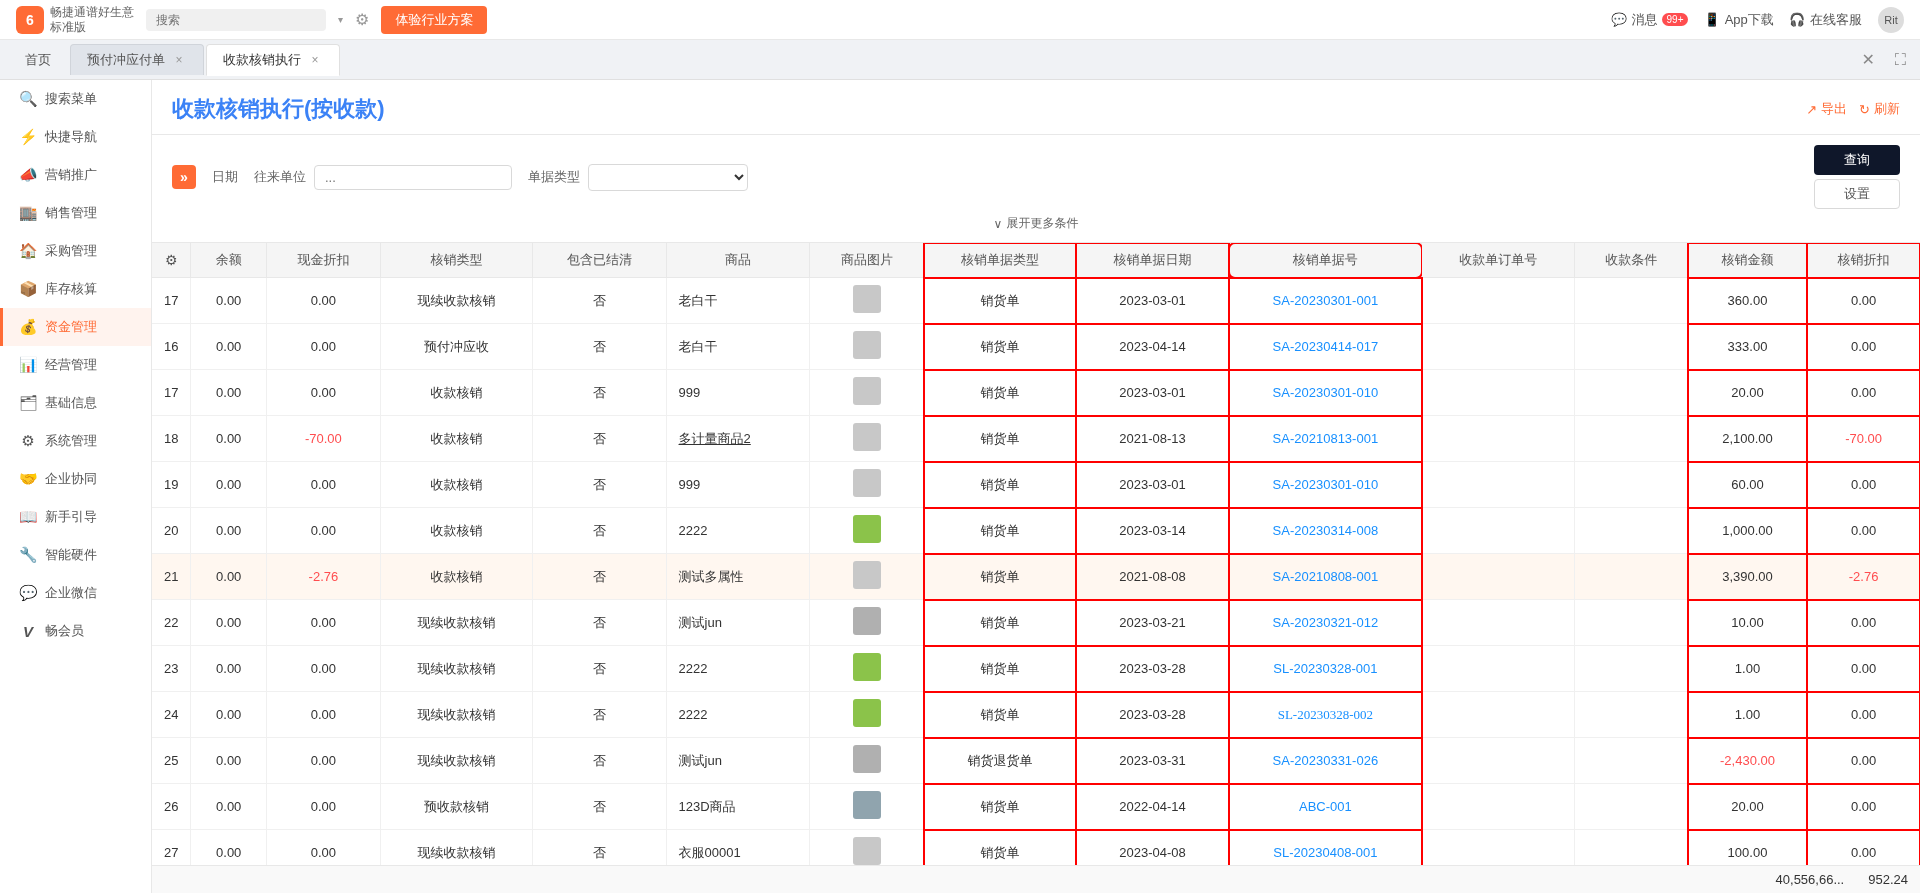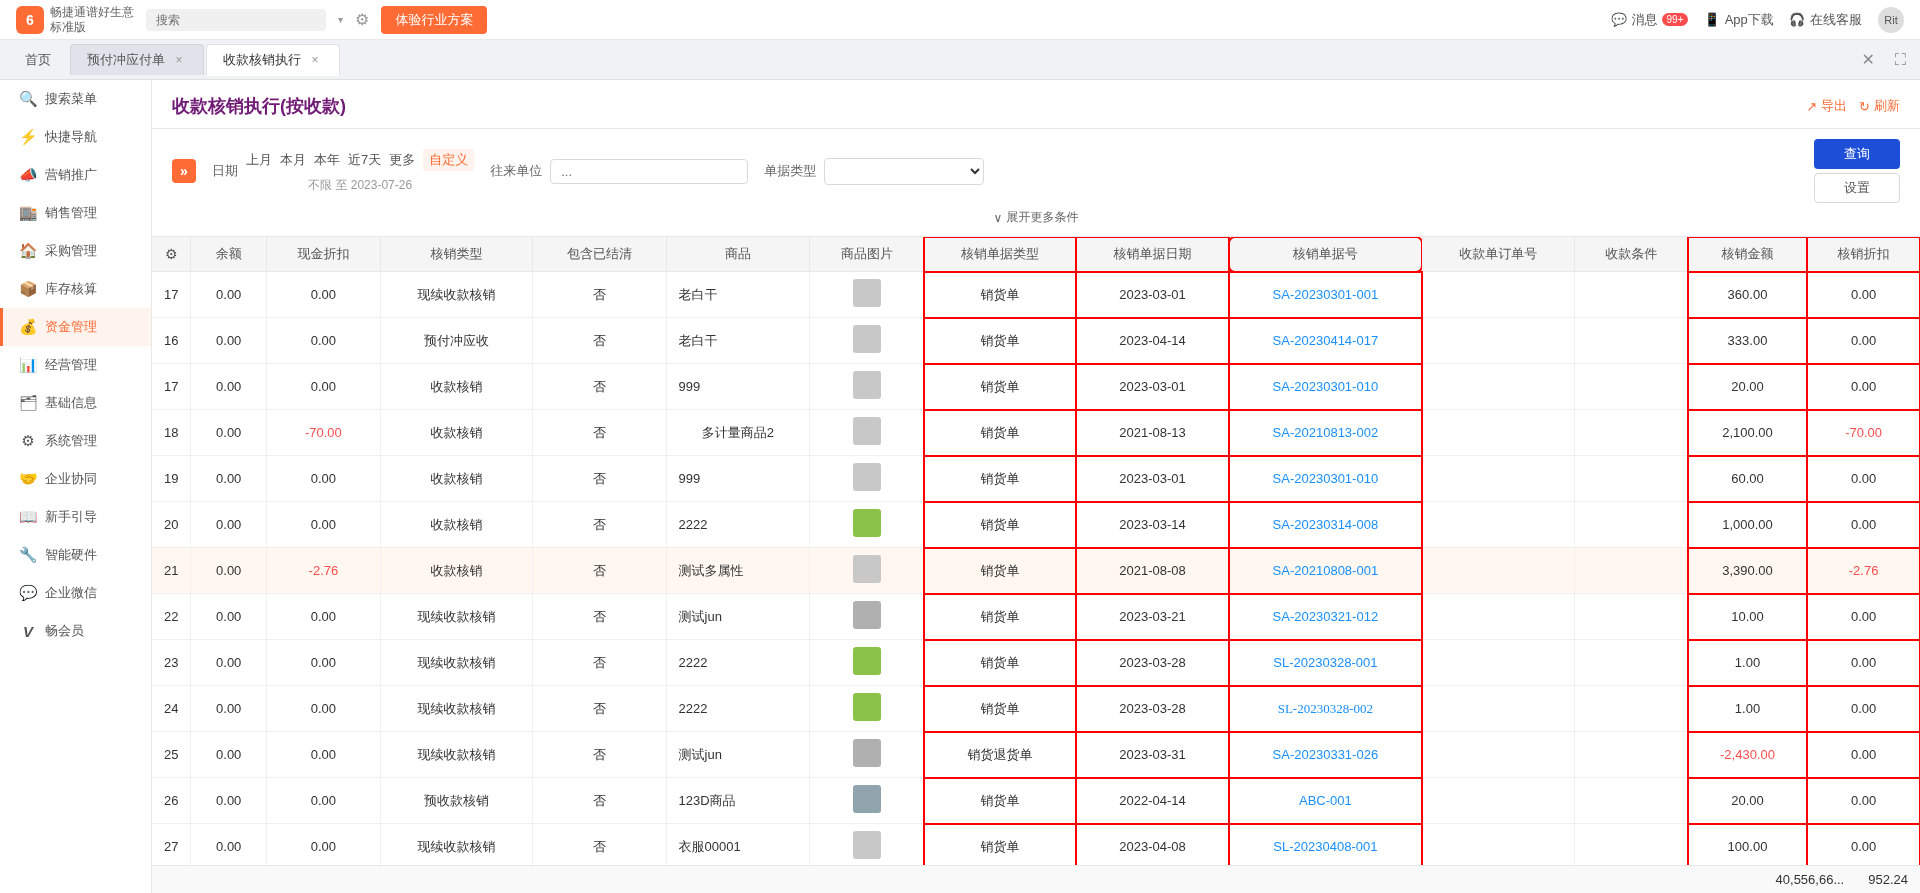--- a/index.html
+++ b/index.html
@@ -33,38 +33,38 @@
     
     .layout { display: flex; flex: 1; overflow: hidden; }
     .sidebar { width: 152px; background: #fff; border-right: 1px solid #e8e8e8; display: flex; flex-direction: column; flex-shrink: 0; overflow-y: auto; }
     .sidebar-item { display: flex; align-items: center; gap: 8px; padding: 10px 16px; cursor: pointer; color: #555; font-size: 13px; border-left: 3px solid transparent; }
     .sidebar-item.active { background: #fff3ee; color: #ff6b35; border-left-color: #ff6b35; font-weight: 500; }
     .sidebar-icon { font-size: 15px; width: 18px; text-align: center; }
 
     
     .main-content { flex: 1; display: flex; flex-direction: column; overflow: hidden; background: #f5f5f5; }
     .page-header { background: #fff; padding: 14px 20px 10px; border-bottom: 1px solid #e8e8e8; flex-shrink: 0; display: flex; align-items: center; justify-content: space-between; }
-    .page-title { font-size: 18px; font-weight: 600; color: #701a75; }
+    .page-title { font-size: 22px; font-weight: 600; color: #3b82f6; }
     .header-actions { display: flex; align-items: center; gap: 12px; }
     .header-btn { display: flex; align-items: center; gap: 4px; color: #ff6b35; font-size: 13px; cursor: pointer; background: none; border: none; }
 
     
     .filter-area { background: #fff; padding: 10px 20px; border-bottom: 1px solid #e8e8e8; flex-shrink: 0; }
     .filter-row { display: flex; align-items: center; gap: 16px; }
     .filter-expand-btn { width: 24px; height: 24px; background: #ff6b35; color: white; border: none; border-radius: 4px; cursor: pointer; display: flex; align-items: center; justify-content: center; font-size: 14px; font-weight: bold; flex-shrink: 0; }
     .filter-group { display: flex; align-items: center; gap: 8px; }
     .filter-label { color: #666; font-size: 13px; white-space: nowrap; }
     .date-filters { display: flex; align-items: center; gap: 6px; flex-direction: column; }
     .date-links { display: flex; align-items: center; gap: 8px; }
     .date-link { color: #555; font-size: 13px; cursor: pointer; }
     .date-link.active { color: #ff6b35; background: #fff3ee; padding: 2px 6px; border-radius: 3px; }
     .date-range-text { color: #999; font-size: 12px; }
     .filter-input { border: 1px solid #d9d9d9; border-radius: 4px; padding: 4px 10px; font-size: 13px; color: #333; min-width: 180px; outline: none; }
     .filter-select { border: 1px solid #d9d9d9; border-radius: 4px; padding: 4px 10px; font-size: 13px; color: #333; min-width: 160px; outline: none; background: #fff; cursor: pointer; }
-    .query-btn { background: #1d4ed8; color: white; border: none; border-radius: 4px; padding: 6px 30px; font-size: 13px; cursor: pointer; white-space: nowrap; }
+    .query-btn { background: #0f172a; color: white; border: none; border-radius: 4px; padding: 6px 30px; font-size: 13px; cursor: pointer; white-space: nowrap; }
     .setting-btn { background: #fff; color: #555; border: 1px solid #d9d9d9; border-radius: 4px; padding: 5px 16px; font-size: 13px; cursor: pointer; }
     .filter-more-row { display: flex; justify-content: center; margin-top: 6px; }
     .expand-more-btn { border: none; background: none; color: #666; font-size: 12px; cursor: pointer; display: flex; align-items: center; gap: 4px; }
 
     
     .table-area { flex: 1; overflow: auto; background: #fff; margin: 0; }
     table { width: 100%; border-collapse: collapse; font-size: 13px; }
     thead th { background: #f5f5f5; padding: 8px 12px; text-align: center; font-weight: 500; color: #555; border-bottom: 1px solid #e8e8e8; border-right: 1px solid #e8e8e8; white-space: nowrap; position: sticky; top: 0; z-index: 2; }
     thead th:last-child { border-right: none; }
     tbody td { padding: 7px 12px; text-align: center; border-bottom: 1px solid #f0f0f0; border-right: 1px solid #f0f0f0; white-space: nowrap; }
@@ -218,31 +218,20 @@
           <span>刷新</span>
         </button>
       </div>
     </div>
 
     <div class="filter-area">
       <div class="filter-row">
         <button class="filter-expand-btn">»</button>
         <div class="filter-group">
           <span class="filter-label">日期</span>
-          <div class="date-filters">
-            <div class="date-links">
-              <span class="date-link">上月</span>
-              <span class="date-link">本月</span>
-              <span class="date-link">本年</span>
-              <span class="date-link">近7天</span>
-              <span class="date-link">更多</span>
-              <span class="date-link active">自定义</span>
-            </div>
-            <div class="date-range-text">不限 至 2023-07-26</div>
-          </div>
         </div>
         <div class="filter-group">
           <span class="filter-label">往来单位</span>
           <input class="filter-input" type="text" placeholder="..." style="">
         </div>
         <div class="filter-group">
           <span class="filter-label">单据类型</span>
           <select class="filter-select">
             <option></option>
           </select>
@@ -330,25 +319,25 @@
               <td></td>
               <td style="outline:2px solid red;outline-offset:-1px;" class="">20.00</td>
               <td style="outline:2px solid red;outline-offset:-1px;" class="">0.00</td>
             </tr>
             <tr>
               <td>18</td>
               <td>0.00</td>
               <td class="red-text">-70.00</td>
               <td>收款核销</td>
               <td>否</td>
-              <td style="text-align:center;">多计量商品2</td>
+              <td style="text-align:left;text-decoration:underline;">多计量商品2</td>
               <td><span class="img-placeholder" style="background:#c8c8c8;"></span></td>
               <td style="outline:2px solid red;outline-offset:-1px;">销货单</td>
               <td style="outline:2px solid red;outline-offset:-1px;">2021-08-13</td>
-              <td style="outline:2px solid red;outline-offset:-1px;"><a class="link-text">SA-20210813-002</a></td>
+              <td style="outline:2px solid red;outline-offset:-1px;"><a class="link-text">SA-20210813-001</a></td>
               <td></td>
               <td></td>
               <td style="outline:2px solid red;outline-offset:-1px;" class="">2,100.00</td>
               <td style="outline:2px solid red;outline-offset:-1px;" class="red-text">-70.00</td>
             </tr>
             <tr>
               <td>19</td>
               <td>0.00</td>
               <td class="">0.00</td>
               <td>收款核销</td>

